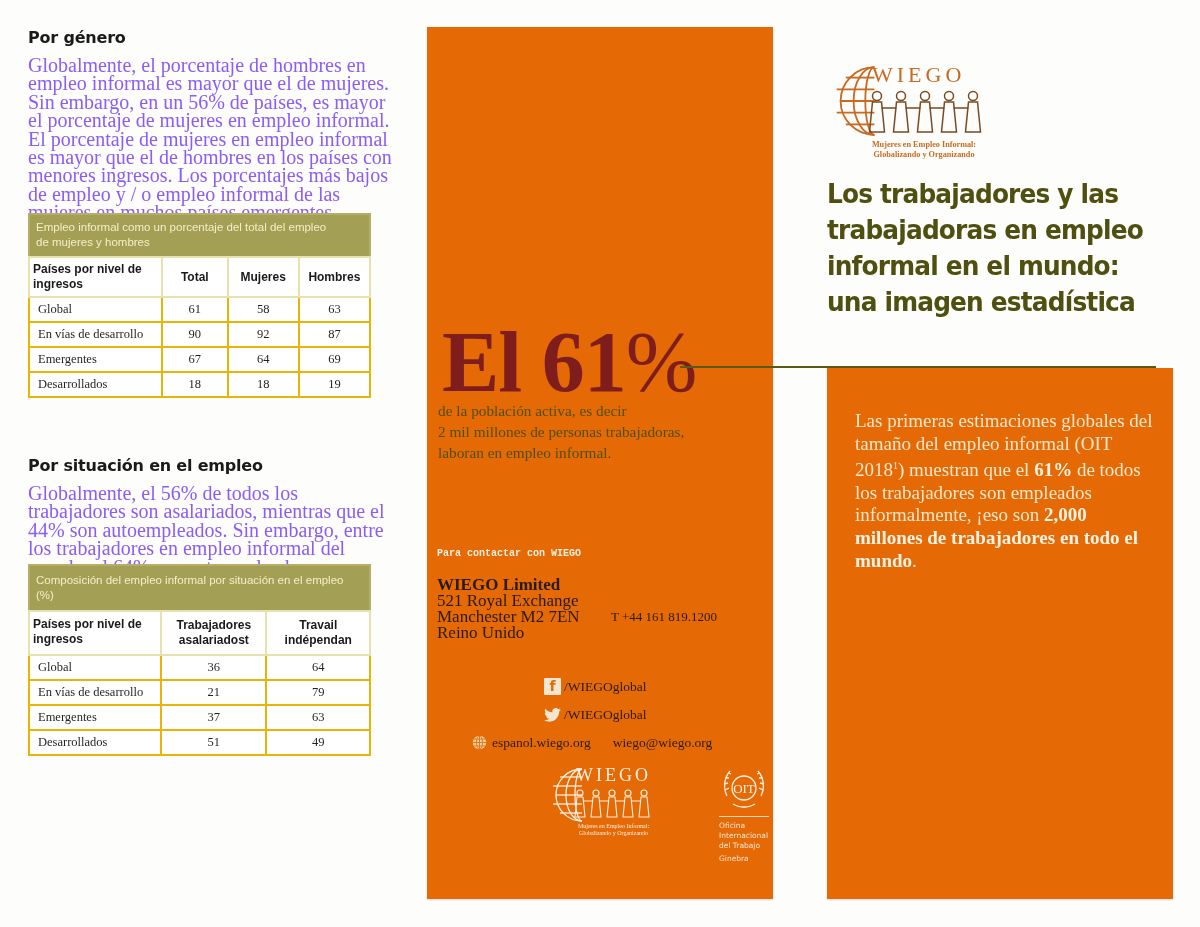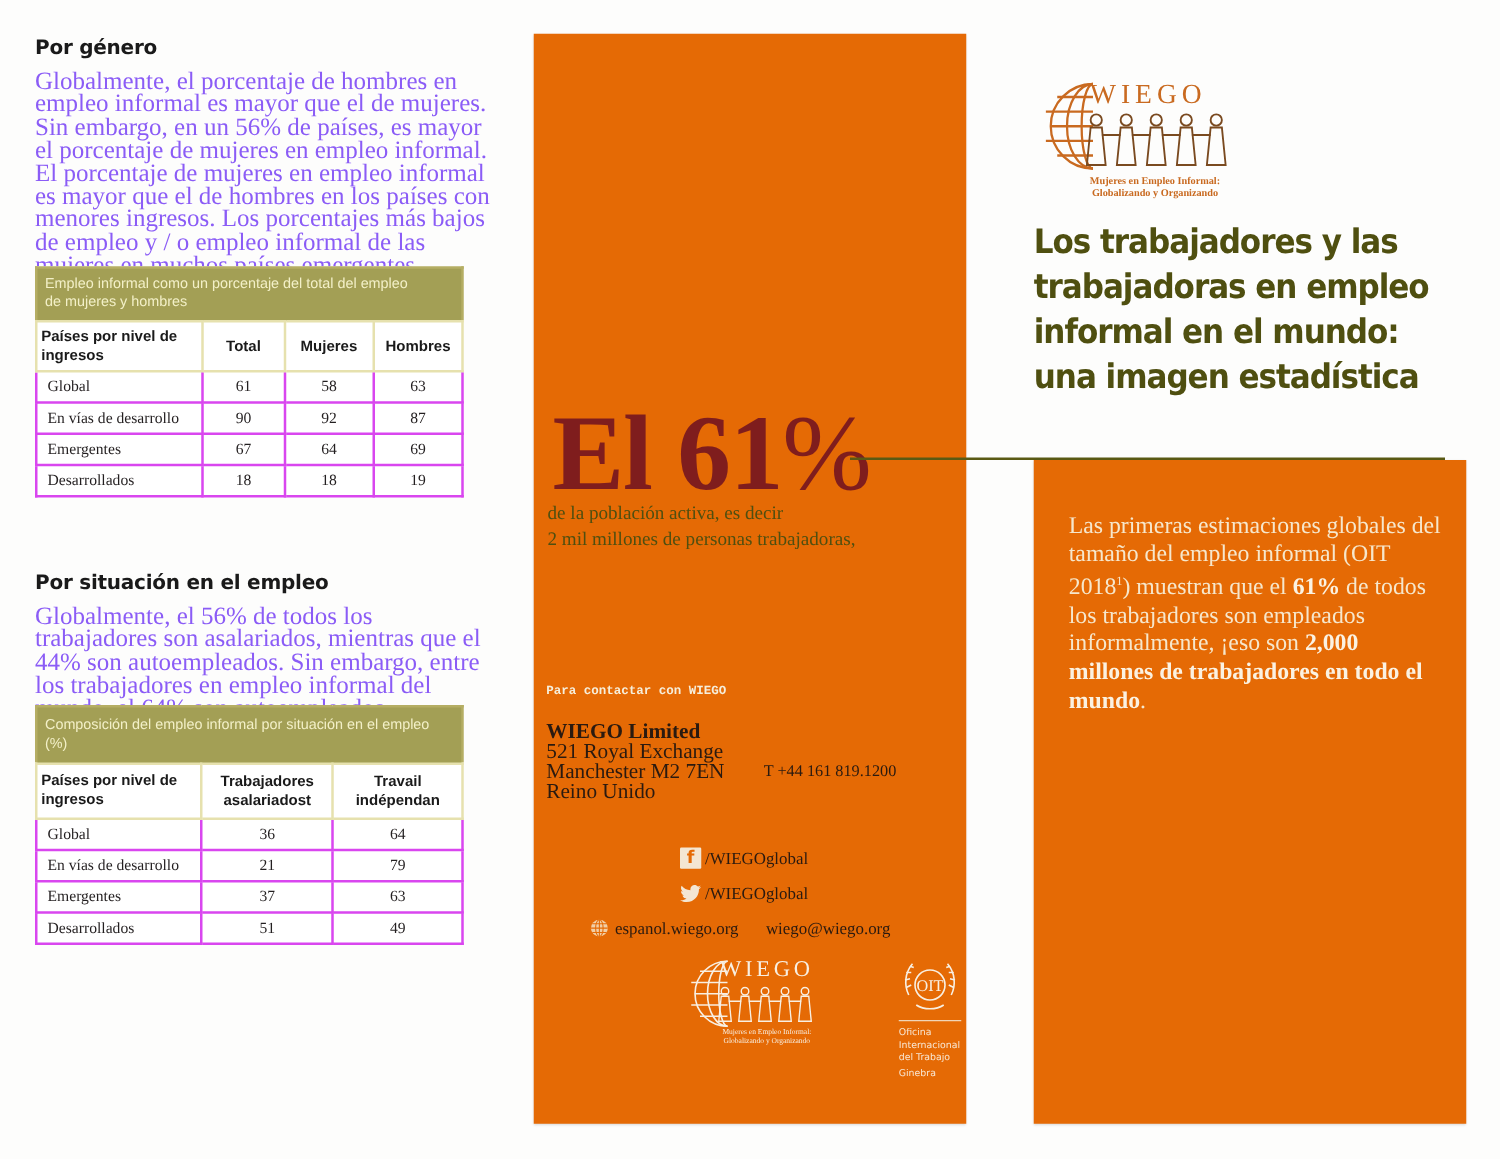--- a/index.html
+++ b/index.html
@@ -8,21 +8,21 @@
 
   
   .left { position: absolute; left: 28px; top: 28px; width: 372px; }
   .sec-title { font-family: "DejaVu Sans", "Liberation Sans", sans-serif; font-weight: bold; font-size: 16px; color: #1a1a1a; letter-spacing: -0.2px; }
   .para { font-size: 20px; line-height: 18.4px; margin-top: 9px; color: #8b5cf6; }
 
   table.data { border-collapse: collapse; width: 343px; background: #fff; border: 2px solid #b5ae64; }
   table.data .caption-row td { background: #a39f55; color: #f3f0c8; font-family: "Liberation Sans", "DejaVu Sans", sans-serif; font-size: 11.5px; line-height: 15px; padding: 5px 6px 6px 6px; border: none; }
   table.data th { font-family: "Liberation Sans", "DejaVu Sans", sans-serif; font-weight: bold; font-size: 12px; color: #1a1a1a; border: 2px solid #e6e1ae; text-align: center; padding: 4px 4px; background: #fff; line-height: 15px; }
   table.data th.first { text-align: left; padding-left: 3px; }
-  table.data td.cell { font-size: 12.5px; border: 2px solid #d946ef; text-align: center; padding: 0 4px; height: 25px; color: #231f20; }
+  table.data td.cell { font-size: 12.5px; border: 2px solid #eab308; text-align: center; padding: 0 4px; height: 25px; color: #231f20; }
   table.data td.cell.first { text-align: left; padding-left: 8px; }
 
   #t1 { position: absolute; left: 28px; top: 213px; }
   #t1 th { height: 35px; }
   #s2 { position: absolute; left: 28px; top: 456px; width: 372px; }
   #t2 { position: absolute; left: 28px; top: 564px; }
   #t2 .caption-row td { height: 46px; vertical-align: top; padding-top: 7px; }
   #t2 th { height: 44px; vertical-align: middle; }
   #t2 th.first { vertical-align: top; padding-top: 5px; }
 
@@ -159,20 +159,21 @@
 </tbody>
   </table>
 
 <div class="panel-mid"></div>
 
 <div class="big61"><span>El 61</span><span class="pct">%</span></div>
 <div class="olive-line"></div>
 <div class="big-sub">
   <div>de la población activa, es decir</div>
   <div>2 mil millones de personas trabajadoras,</div>
+  <div>laboran en empleo informal.</div>
 </div>
 
 <div class="contact-title">Para contactar con WIEGO</div>
 <div class="contact-block">
   <div class="org">WIEGO Limited</div>
   <div>521 Royal Exchange</div>
   <div>Manchester  M2 7EN</div>
   <div>Reino Unido</div>
 </div>
 <div class="contact-phone">T +44 161 819.1200</div>

